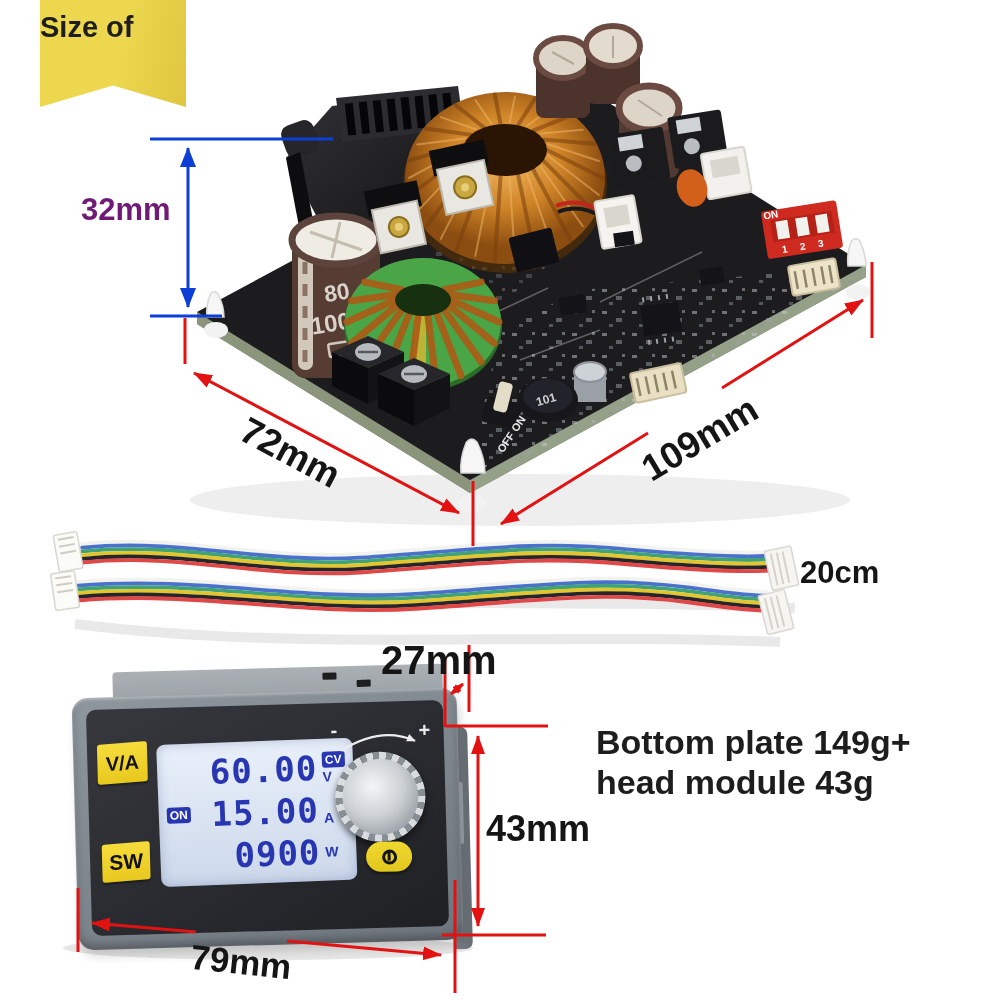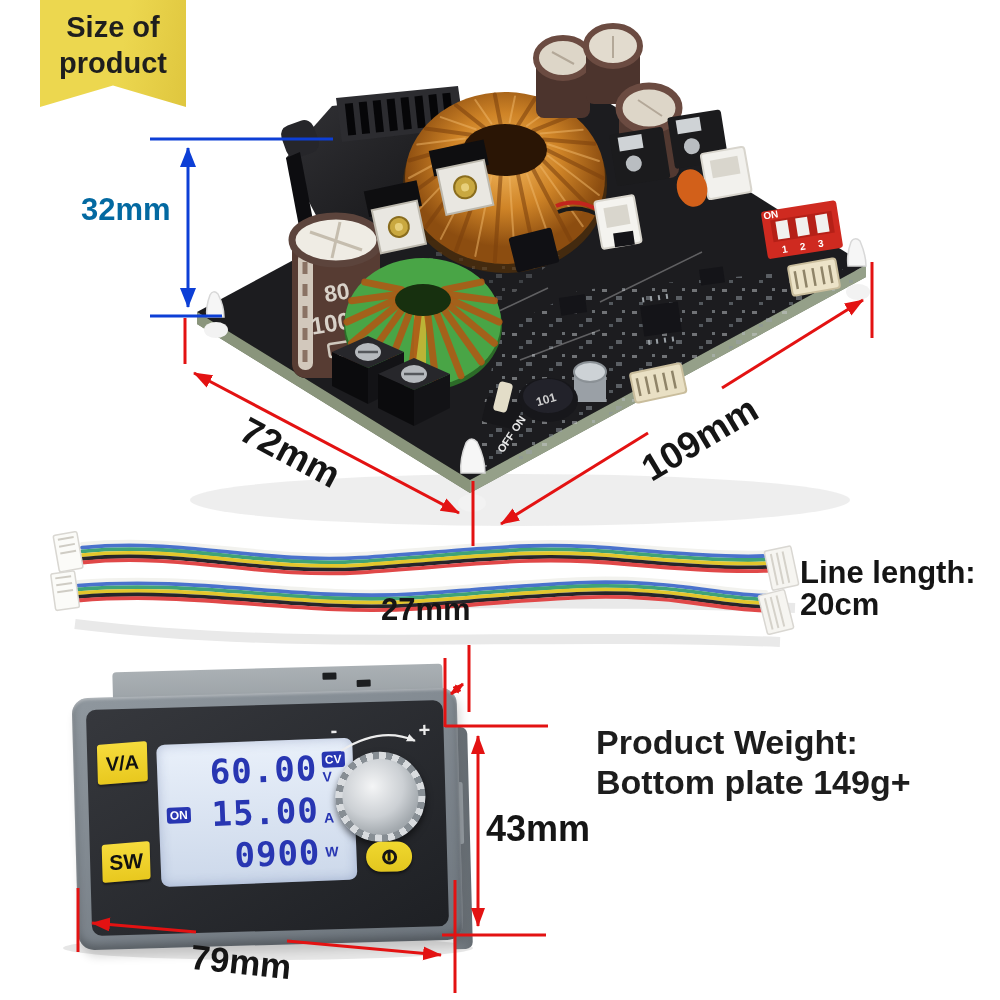--- a/index.html
+++ b/index.html
@@ -6,29 +6,29 @@
   body{width:1000px;height:1000px;position:relative;background:#ffffff;
        font-family:"Liberation Sans",sans-serif;overflow:hidden}
   svg{display:block}
   #scene{position:absolute;left:0;top:0;z-index:1;pointer-events:none}
   #topdims{position:absolute;left:0;top:0;z-index:5;pointer-events:none}
 
   
   .banner{position:absolute;left:40px;top:0;width:146px;height:107px;z-index:6;
           background:linear-gradient(100deg,#ecd74f 55%,#dfc63e);
           clip-path:polygon(0 0,100% 0,100% 100%,50% 80%,0 100%);
-          text-align:center;color:#1e1e1e;font-size:29px;font-weight:600;
+          text-align:left;color:#1e1e1e;font-size:29px;font-weight:600;
           line-height:36px;padding-top:9px;box-sizing:border-box}
 
   
   .dim{position:absolute;z-index:6;font-weight:bold;color:#151515;white-space:nowrap}
-  #lab32{left:81px;top:192px;font-size:31px;color:#0369a1}
+  #lab32{left:81px;top:192px;font-size:31px;color:#701a75}
   #lab72{left:225px;top:432px;width:130px;text-align:center;font-size:37px;transform:rotate(28deg)}
   #lab109{left:625px;top:418px;width:150px;text-align:center;font-size:37px;transform:rotate(-31deg)}
-  #lab27{left:381px;top:592px;font-size:31px}
+  #lab27{left:381px;top:638px;font-size:40px}
   #lab43{left:486px;top:808px;font-size:36px}
   #lab79{left:181px;top:942px;width:120px;text-align:center;font-size:35px;transform:rotate(6deg)}
   #linelen{left:800px;top:557px;font-size:31px;line-height:32px}
   #weight{left:596px;top:722px;font-size:34px;line-height:40px;color:#1d1d1d}
 
   
   .module{position:absolute;left:75px;top:665px;width:397px;height:285px;z-index:2}
   .module *{position:absolute;box-sizing:border-box}
   .m-rear{left:38px;top:3px;width:330px;height:58px;border-radius:4px;
           background:linear-gradient(#aab0b4,#8f969b);transform:rotate(-1.5deg)}
@@ -469,31 +469,29 @@
     <path d="M442,935 H546"></path>
     <path d="M78,888 V952"></path>
     <path d="M455,880 V993"></path>
     <path d="M196,932 L92,923" marker-end="url(#ar2)"></path>
     <path d="M287,941 L441,955" marker-end="url(#ar2)"></path>
   </g>
 </svg>
 
 <div class="banner">
   <div>Size of</div>
-  <div>product</div>
 </div>
 
 <div class="dim" id="lab32">32mm</div>
 <div class="dim" id="lab72">72mm</div>
 <div class="dim" id="lab109">109mm</div>
 <div class="dim" id="lab27">27mm</div>
 <div class="dim" id="lab43">43mm</div>
 <div class="dim" id="lab79">79mm</div>
 
 <div class="dim" id="linelen">
-  <div>Line length:</div>
   <div>20cm</div>
 </div>
 
 <div class="dim" id="weight">
-  <div>Product Weight:</div>
   <div>Bottom plate 149g+</div>
+  <div>head module 43g</div>
 </div>
 
 </body></html>

